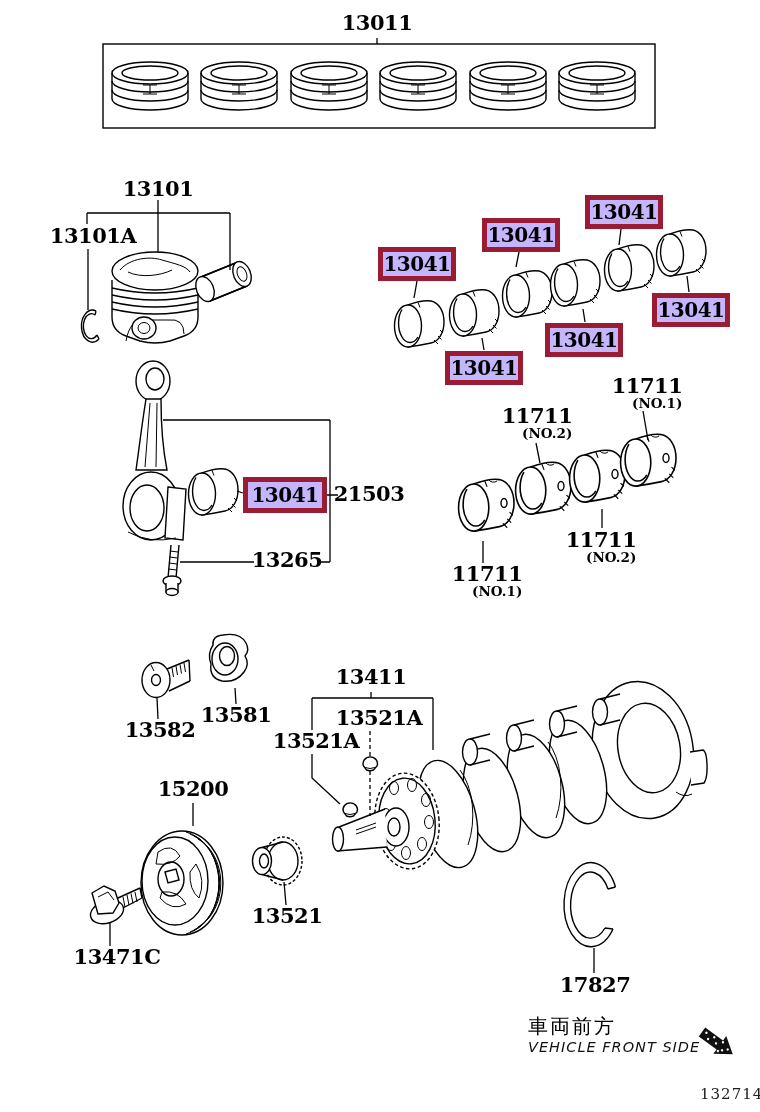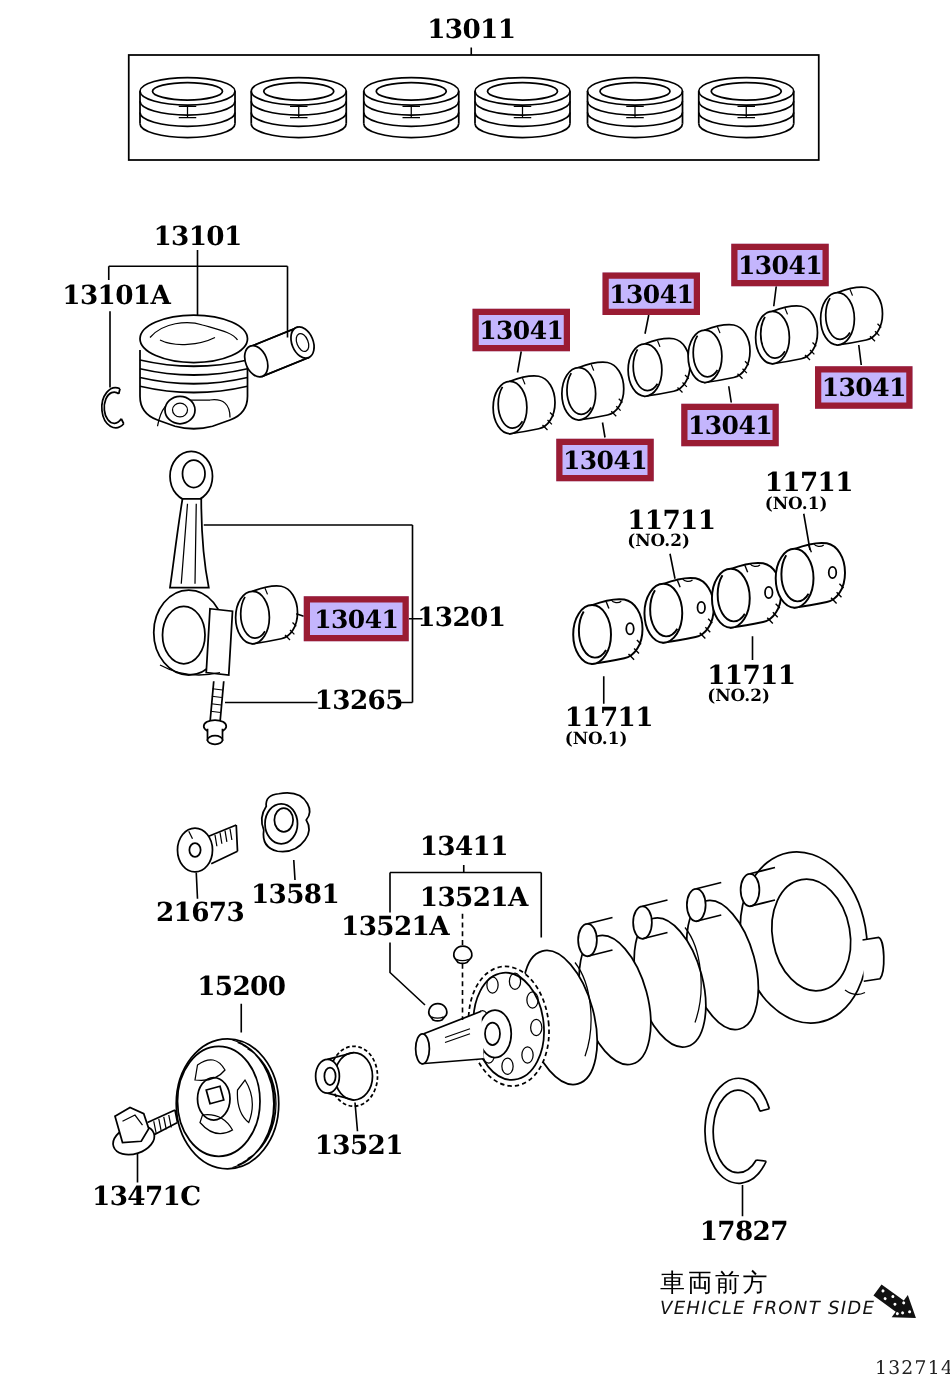--- a/index.html
+++ b/index.html
@@ -1,21 +1,21 @@
 <!DOCTYPE html>
 <html><head>
 <meta charset="utf-8">
 <style>
   html,body{margin:0;padding:0;background:#fff;}
   #stage{position:relative;width:760px;height:1112px;background:#fff;overflow:hidden;
          font-family:"DejaVu Serif","Liberation Serif",serif;}
   #art{position:absolute;left:0;top:0;}
   .lbl{position:absolute;transform:translateX(-50%);white-space:nowrap;
        font-weight:bold;font-size:21px;line-height:1;color:#000;letter-spacing:-0.5px;}
-  .stack{position:absolute;transform:translateX(-50%);text-align:left;color:#000;}
+  .stack{position:absolute;transform:translateX(-50%);text-align:right;color:#000;}
   .stack .num{font-weight:bold;font-size:21px;line-height:1;letter-spacing:-0.5px;display:block;}
   .stack .sub{font-weight:600;font-size:13.5px;line-height:1.1;display:block;margin-top:0;}
   .hl{position:absolute;box-sizing:border-box;width:78px;height:34px;
       border:5px solid #9a1c33;background:#c4b5fd;display:flex;align-items:center;justify-content:center;
       font-weight:bold;font-size:20px;letter-spacing:-0.5px;color:#000;}
   .hl.wide{width:84px;height:36px;}
   .jp{position:absolute;font-family:Liberation Serif, serif;
       font-size:20px;color:#000000;letter-spacing:2px;}
   .en{position:absolute;font-family:"DejaVu Sans","Liberation Sans",sans-serif;
       font-size:14.5px;color:#111;letter-spacing:1px;font-style:italic;}
@@ -228,23 +228,23 @@
       <circle cx="31" cy="-1" r="1.2"></circle>
           <circle cx="24" cy="6" r="1.2"></circle>
           <circle cx="19" cy="-7" r="1.2"></circle>
     </g>
   </g>
 </svg>
 
 <div class="lbl" style="left:377px;top:12px">13011</div>
 <div class="lbl" style="left:158px;top:178px">13101</div>
 <div class="lbl" style="left:93px;top:225px">13101A</div>
-<div class="lbl" style="left:369px;top:483px">13201</div>
+<div class="lbl" style="left:369px;top:483px">21503</div>
 <div class="lbl" style="left:287px;top:549px">13265</div>
-<div class="lbl" style="left:160px;top:719px">21673</div>
+<div class="lbl" style="left:160px;top:719px">13582</div>
 <div class="lbl" style="left:236px;top:704px">13581</div>
 <div class="lbl" style="left:193px;top:778px">15200</div>
 <div class="lbl" style="left:117px;top:946px">13471C</div>
 <div class="lbl" style="left:287px;top:905px">13521</div>
 <div class="lbl" style="left:371px;top:666px">13411</div>
 <div class="lbl" style="left:379px;top:707px">13521A</div>
 <div class="lbl" style="left:316px;top:730px">13521A</div>
 <div class="lbl" style="left:595px;top:974px">17827</div>
 
 <div class="stack" style="left:647px;top:375px">

